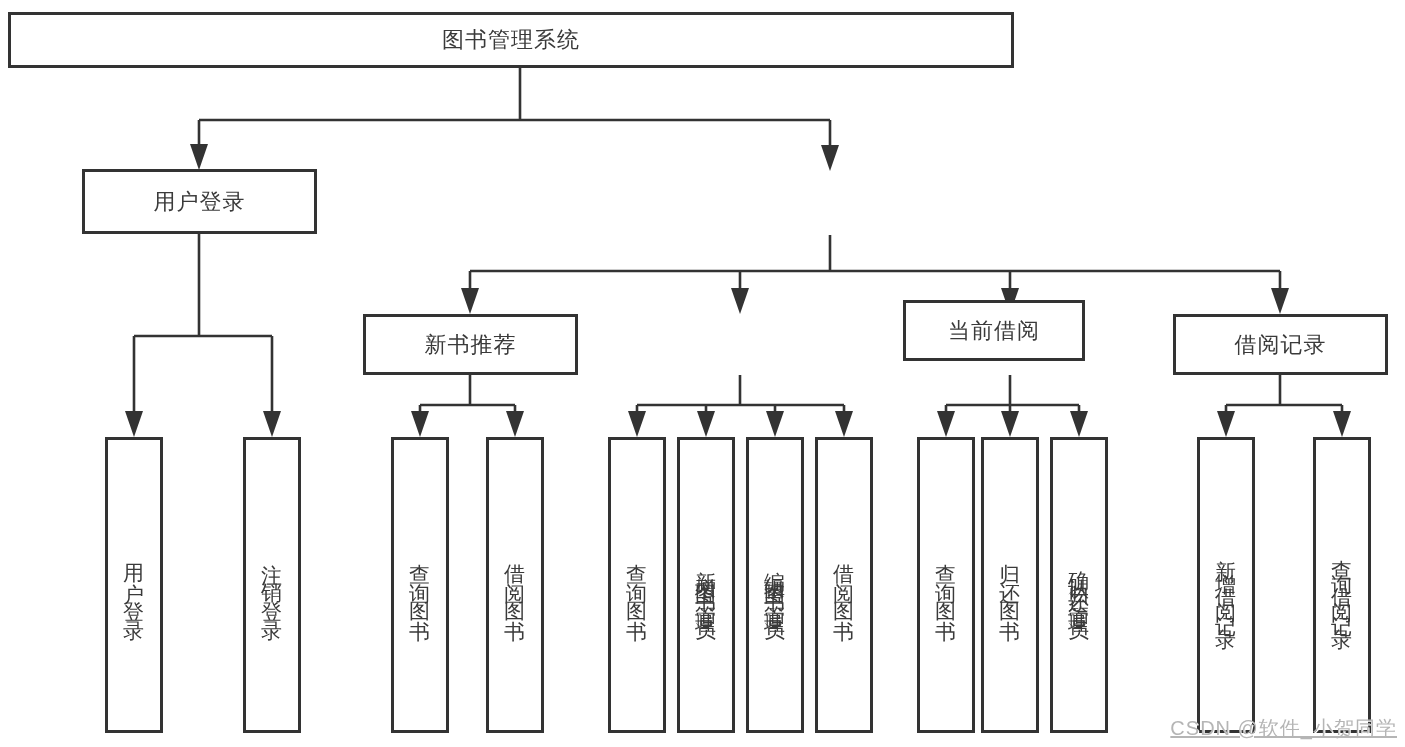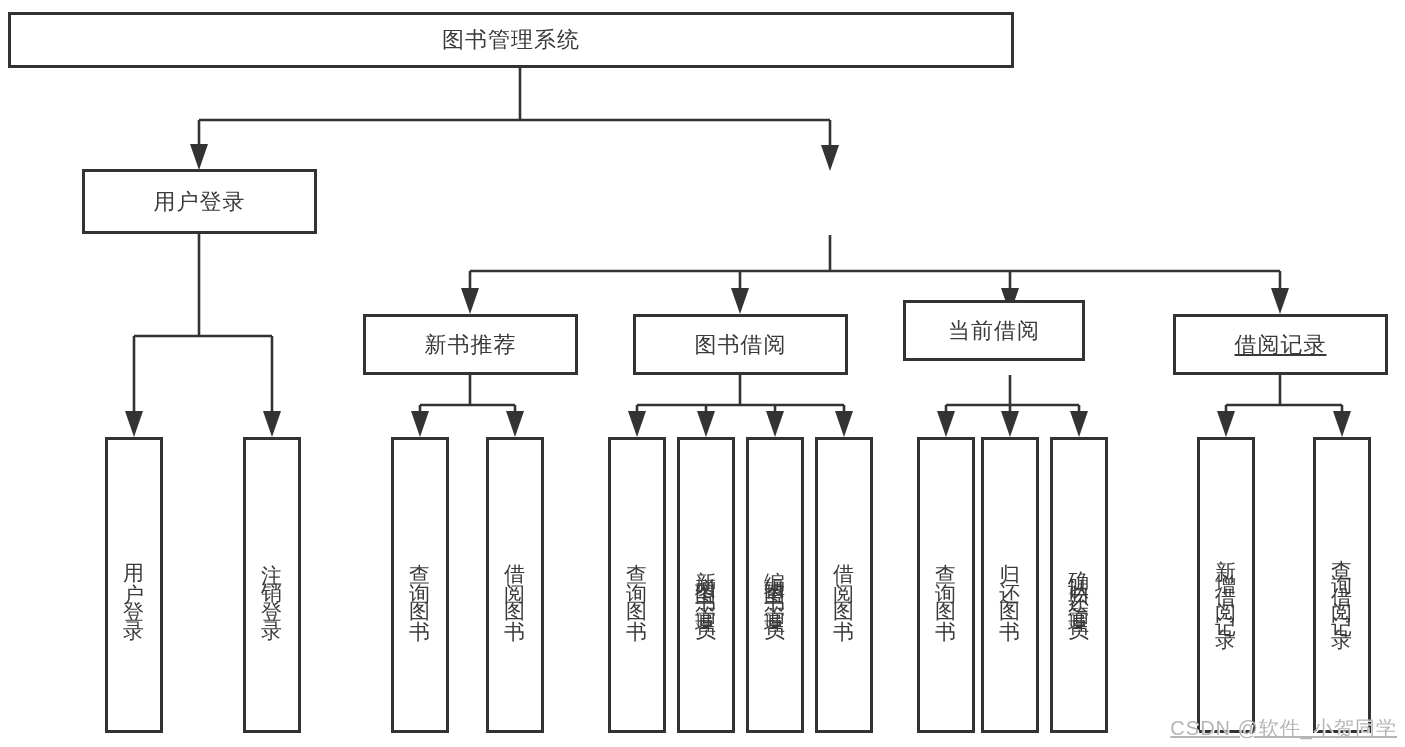--- a/index.html
+++ b/index.html
@@ -108,27 +108,24 @@
     <span>图书管理系统</span>
   </div>
 
   <div class="box h-node" style="left:82px;top:169px;width:235px;height:65px;">
     <span>用户登录</span>
   </div>
 
   <div class="box h-node" style="left:363px;top:314px;width:215px;height:61px;">
     <span>新书推荐</span>
   </div>
-  <div class="box h-node" style="left:633px;top:314px;width:215px;height:61px;">
-    <span>图书借阅</span>
-  </div>
   <div class="box h-node" style="left:903px;top:300px;width:182px;height:61px;">
     <span>当前借阅</span>
   </div>
-  <div class="box h-node" style="left:1173px;top:314px;width:215px;height:61px;text-decoration:underline;">
+  <div class="box h-node" style="left:1173px;top:314px;width:215px;height:61px;">
     <span>借阅记录</span>
   </div>
 
   <div class="box leaf" style="left:105px;">
     <span class="vtext v4">用户登录</span>
   </div>
   <div class="box leaf" style="left:243px;">
     <span class="vtext v4">注销登录</span>
   </div>
 

